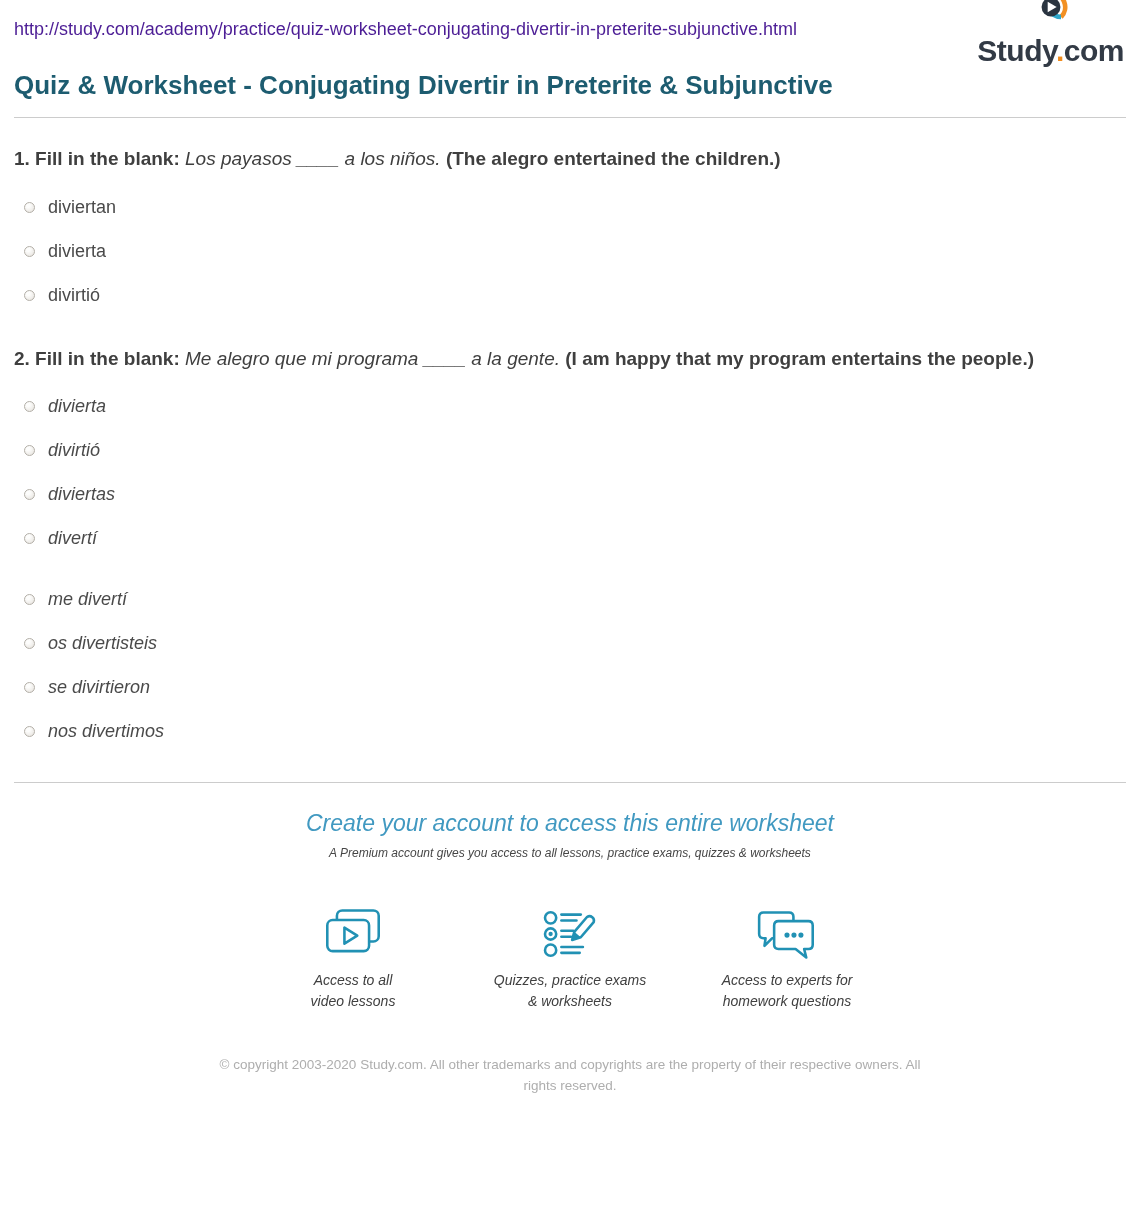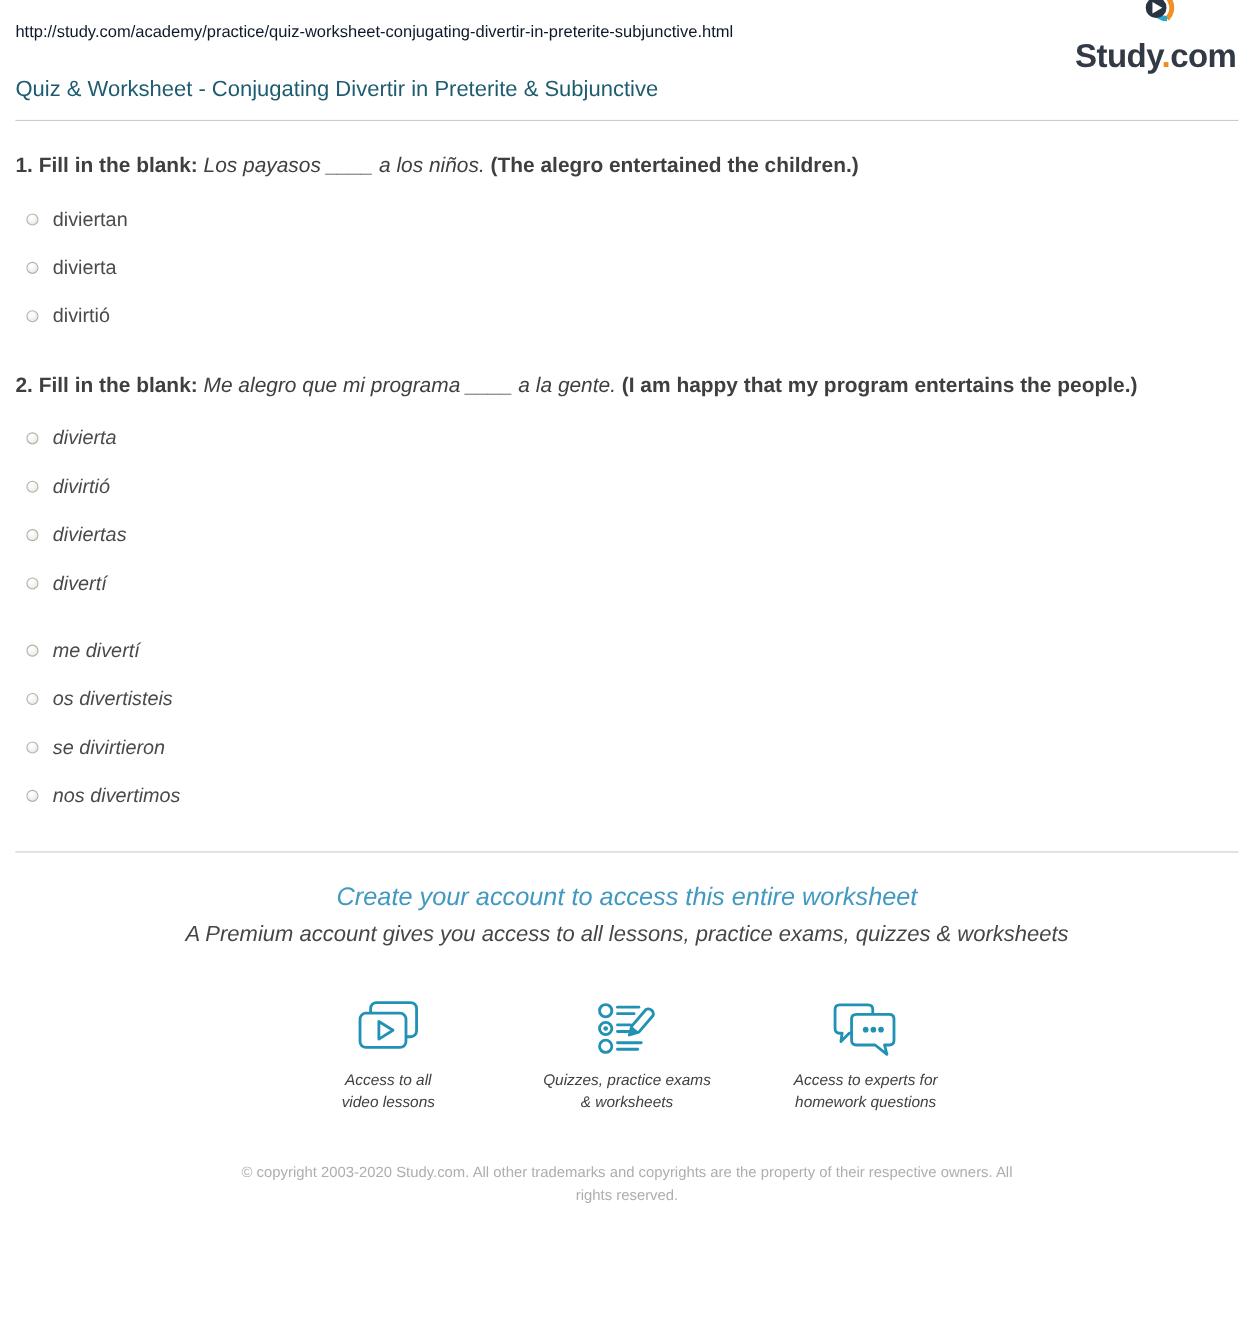--- a/index.html
+++ b/index.html
@@ -11,31 +11,31 @@
   }
 
   
   .header {
     display: flex;
     justify-content: space-between;
     align-items: center;
     padding: 6px 16px 0 14px;
     height: 52px;
   }
-  .url { font-size: 15px; color: #0f172a; }
+  .url { font-size: 18px; color: #4c1d95; }
   .logo { display: flex; align-items: center; gap: 6px; cursor: pointer; flex-direction: column; }
   .logo-text { font-size: 30px; font-weight: bold; color: #323a45; letter-spacing: -0.5px; }
   .logo-dot { color: #f08c1e; }
 
   .container { padding: 0 14px; }
 
   
   .page-title {
-    font-size: 20px;
-    font-weight: 400;
+    font-size: 26px;
+    font-weight: 700;
     color: #1d5c70;
     line-height: 1.35;
     margin: 16px 0 14px 0;
     max-width: 900px;
   }
   .divider {
     border: none;
     border-top: 1px solid #ccc;
     margin: 0;
   }
@@ -80,21 +80,21 @@
 
   
   .cta { text-align: center; font-style: italic; }
   .cta-heading {
     color: #4199c1;
     font-size: 23px;
     font-weight: 400;
     margin: 27px 0 9px 0;
     cursor: pointer;
   }
-  .cta-sub { font-size: 20px; color: #464646; margin: 0; }
+  .cta-sub { font-size: 12px; color: #464646; margin: 0; }
 
   
   .features {
     display: flex;
     justify-content: center;
     margin-top: 36px;
   }
   .feature { width: 217px; text-align: center; }
   .feature-icon {
     height: 64px;

